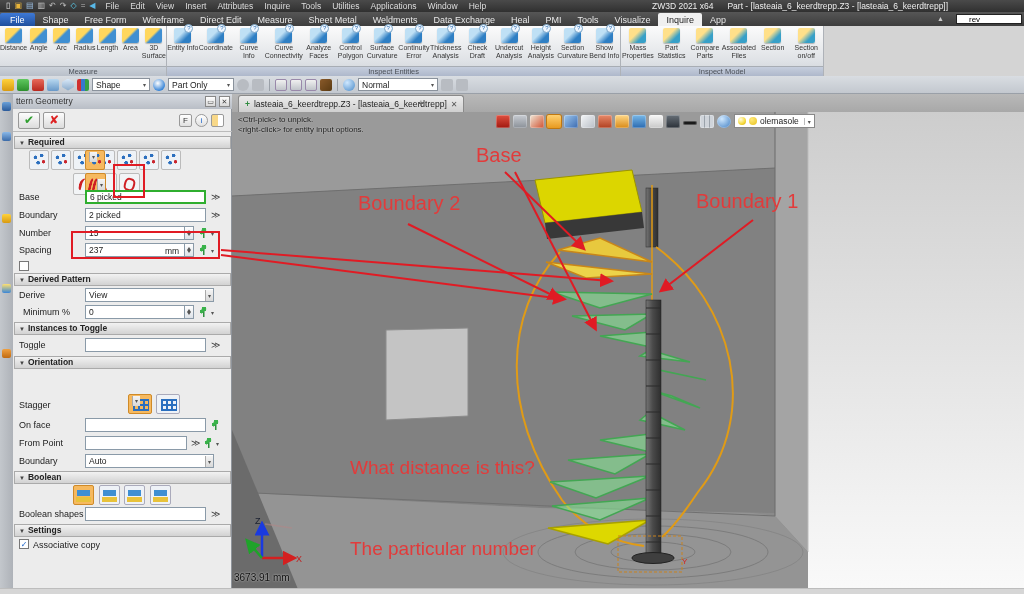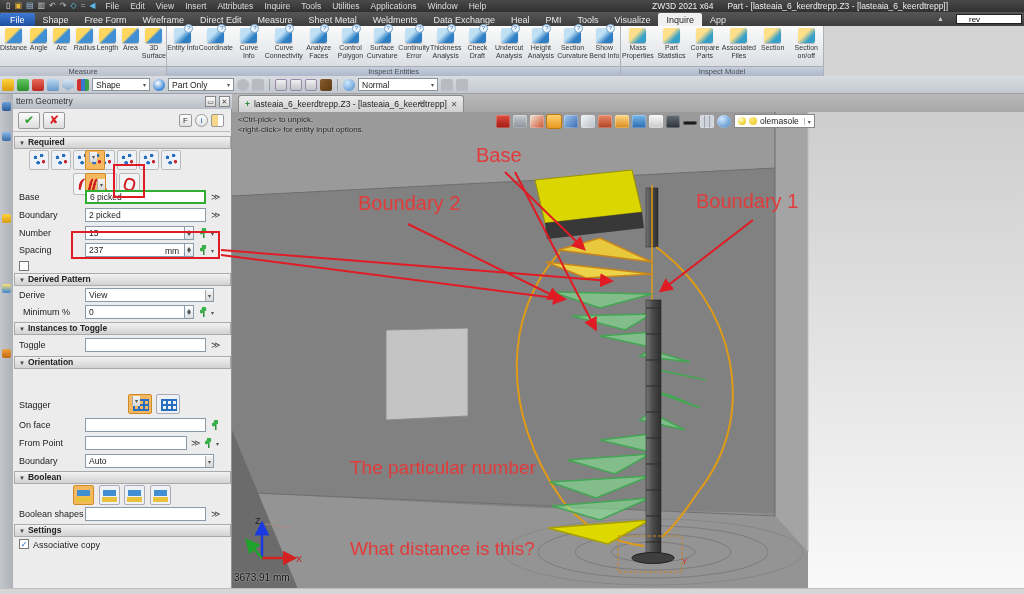--- a/index.html
+++ b/index.html
@@ -586,22 +586,22 @@
           <span class="bulb"></span>
           <span class="dot"></span>
           <span>olemasole</span>
         </div>
     </div>
 
     <div class="ann" style="left:244px;top:32px">Base</div>
     <div class="ann" style="left:126px;top:80px">Boundary 2</div>
     <div class="ann" style="left:464px;top:78px">Boundary 1</div>
     <div class="note" style="left:118px;top:288px">
+      <div>What distance is this?</div>
       <div>The particular number</div>
-      <div>What distance is this?</div>
       
       
     </div>
     <div class="dim">3673.91 mm</div>
   </div>
 </div>
 
 <svg id="redov">
   <defs>
     <marker id="mRed" markerWidth="7" markerHeight="7" refX="5" refY="3.5" orient="auto">

